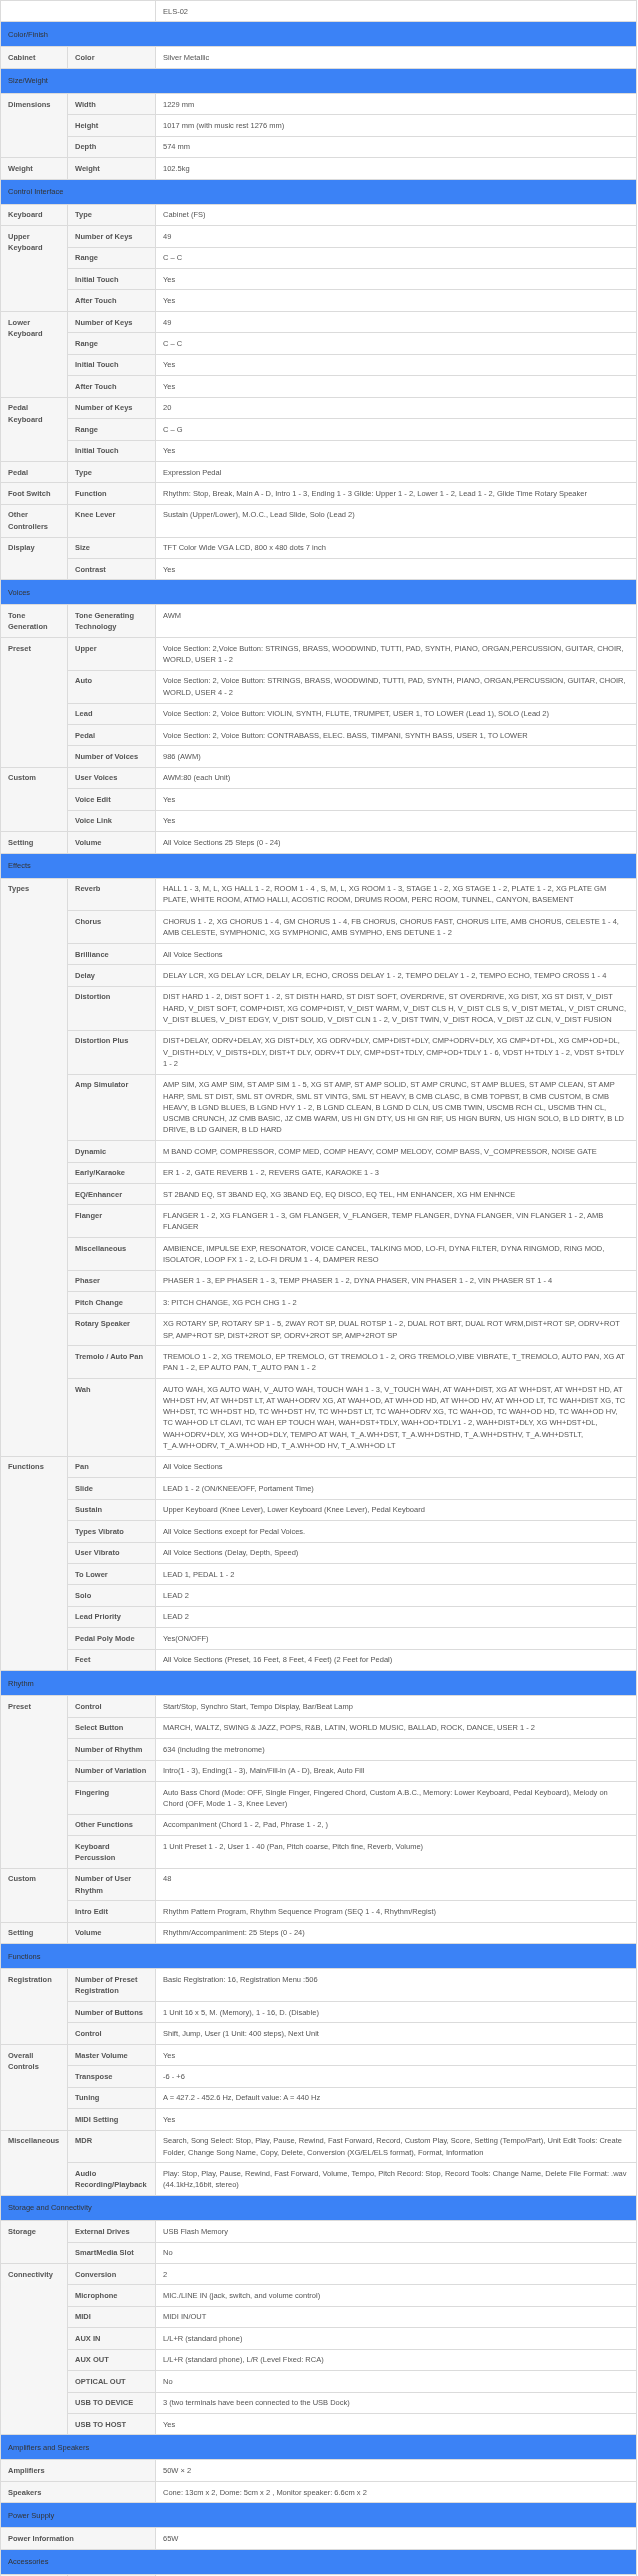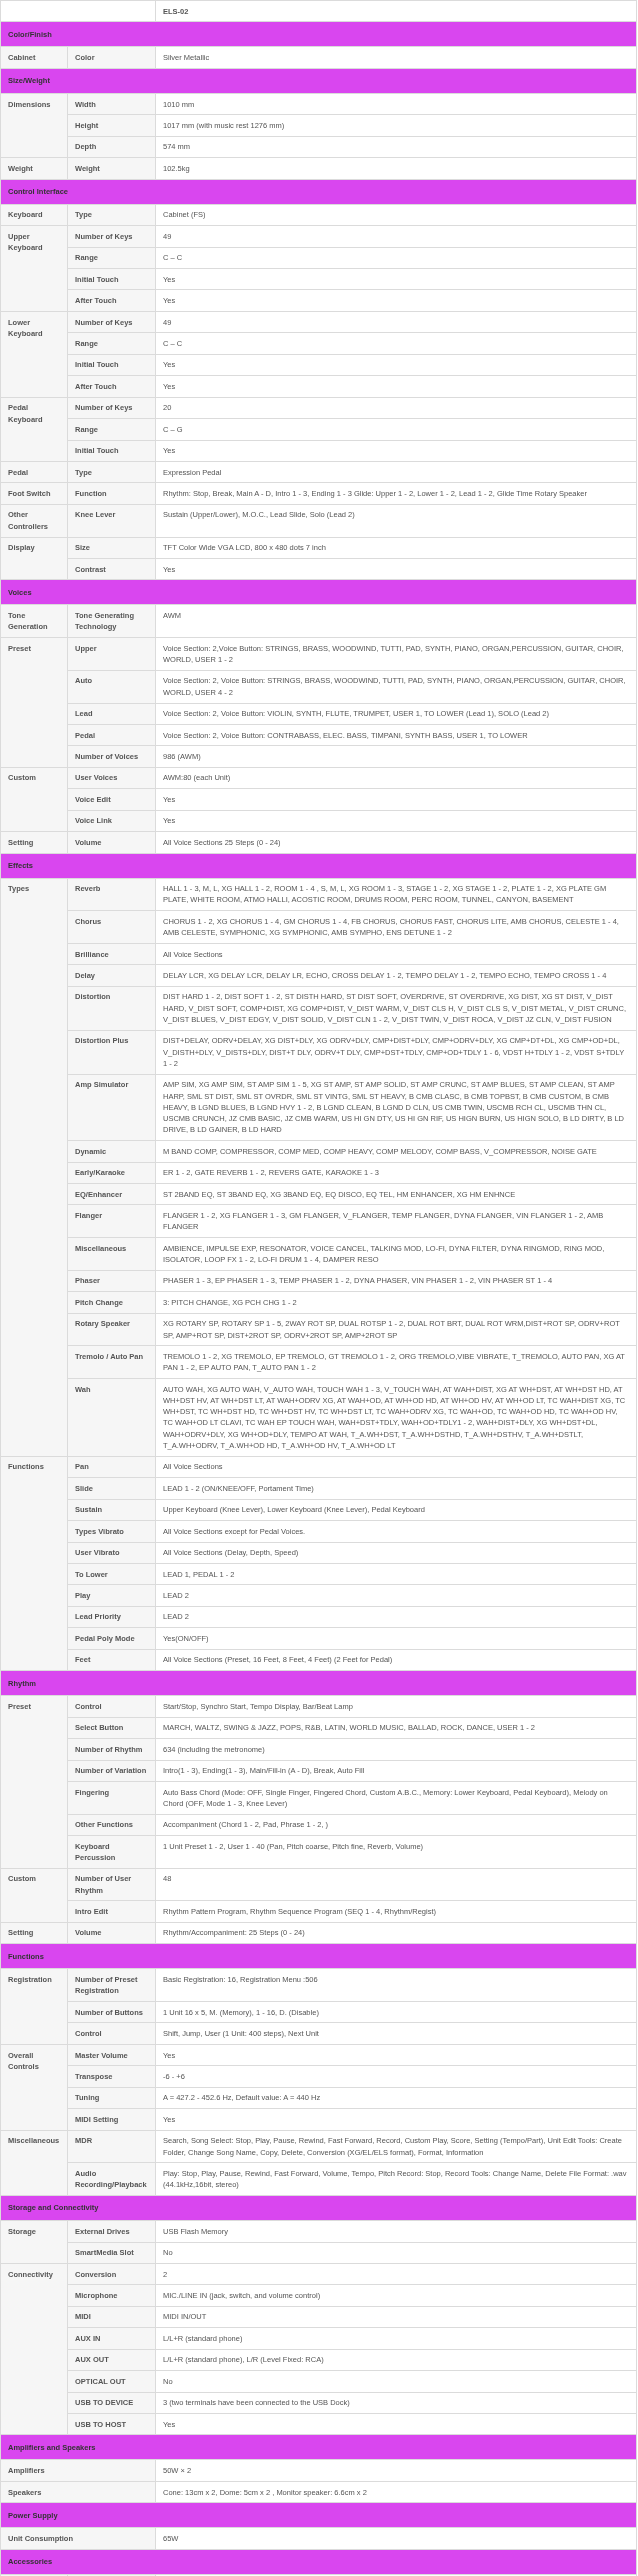--- a/index.html
+++ b/index.html
@@ -24,27 +24,27 @@
     word-wrap: break-word;
   }
   col.c1 { width: 67px; }
   col.c2 { width: 88px; }
   td.label-cell {
     background: #f6f6f6;
     font-weight: bold;
     color: #333333;
   }
   tr.section-row td {
-    background: #d946ef;
-    font-weight: bold;
+    background: #3b82f6;
+    font-weight: normal;
     color: #333333;
     padding: 6.4px 7px;
   }
   td.product-name {
-    font-weight: bold;
+    font-weight: normal;
     color: #333333;
     padding: 6.4px 7px;
   }
   td.head-blank { background: #ffffff; padding: 6.4px 7px; }
 </style>
 </head>
 <body>
 
 <div class="spec-wrap">
   <table class="spec">
@@ -67,21 +67,21 @@
           <td class="label-cell">Cabinet</td>
           <td class="label-cell">Color</td>
           <td class="value-cell">Silver Metallic</td>
         </tr>
         <tr class="section-row">
           <td class="" colspan="3">Size/Weight</td>
         </tr>
         <tr>
           <td class="label-cell" rowspan="3">Dimensions</td>
           <td class="label-cell">Width</td>
-          <td class="value-cell">1010 mm</td>
+          <td class="value-cell">1229 mm</td>
         </tr>
         <tr>
           <td class="label-cell">Height</td>
           <td class="value-cell">1017 mm (with music rest 1276 mm)</td>
         </tr>
         <tr>
           <td class="label-cell">Depth</td>
           <td class="value-cell">574 mm</td>
         </tr>
         <tr>
@@ -306,21 +306,21 @@
         </tr>
         <tr>
           <td class="label-cell">User Vibrato</td>
           <td class="value-cell">All Voice Sections (Delay, Depth, Speed)</td>
         </tr>
         <tr>
           <td class="label-cell">To Lower</td>
           <td class="value-cell">LEAD 1, PEDAL 1 - 2</td>
         </tr>
         <tr>
-          <td class="label-cell">Play</td>
+          <td class="label-cell">Solo</td>
           <td class="value-cell">LEAD 2</td>
         </tr>
         <tr>
           <td class="label-cell">Lead Priority</td>
           <td class="value-cell">LEAD 2</td>
         </tr>
         <tr>
           <td class="label-cell">Pedal Poly Mode</td>
           <td class="value-cell">Yes(ON/OFF)</td>
         </tr>
@@ -469,21 +469,21 @@
           <td class="value-cell">50W × 2</td>
         </tr>
         <tr>
           <td class="label-cell" colspan="2">Speakers</td>
           <td class="value-cell">Cone: 13cm x 2, Dome: 5cm x 2 , Monitor speaker: 6.6cm x 2</td>
         </tr>
         <tr class="section-row">
           <td class="" colspan="3">Power Supply</td>
         </tr>
         <tr>
-          <td class="label-cell" colspan="2">Unit Consumption</td>
+          <td class="label-cell" colspan="2">Power Information</td>
           <td class="value-cell">65W</td>
         </tr>
         <tr class="section-row">
           <td class="" colspan="3">Accessories</td>
         </tr>
         <tr>
           <td class="label-cell" rowspan="3">Included Accessories</td>
           <td class="label-cell">Bench</td>
           <td class="value-cell">781 x 305 x 618 mm, 8.8 kg</td>
         </tr>

